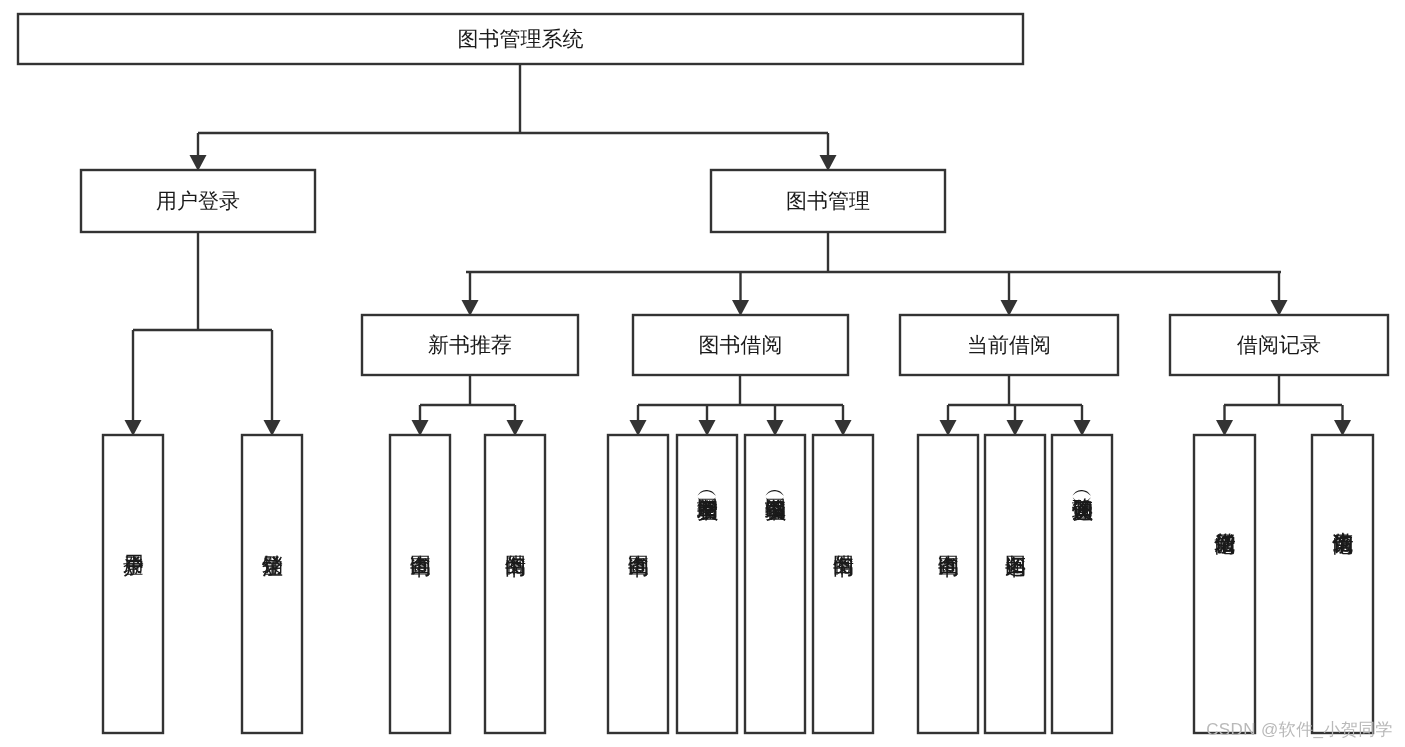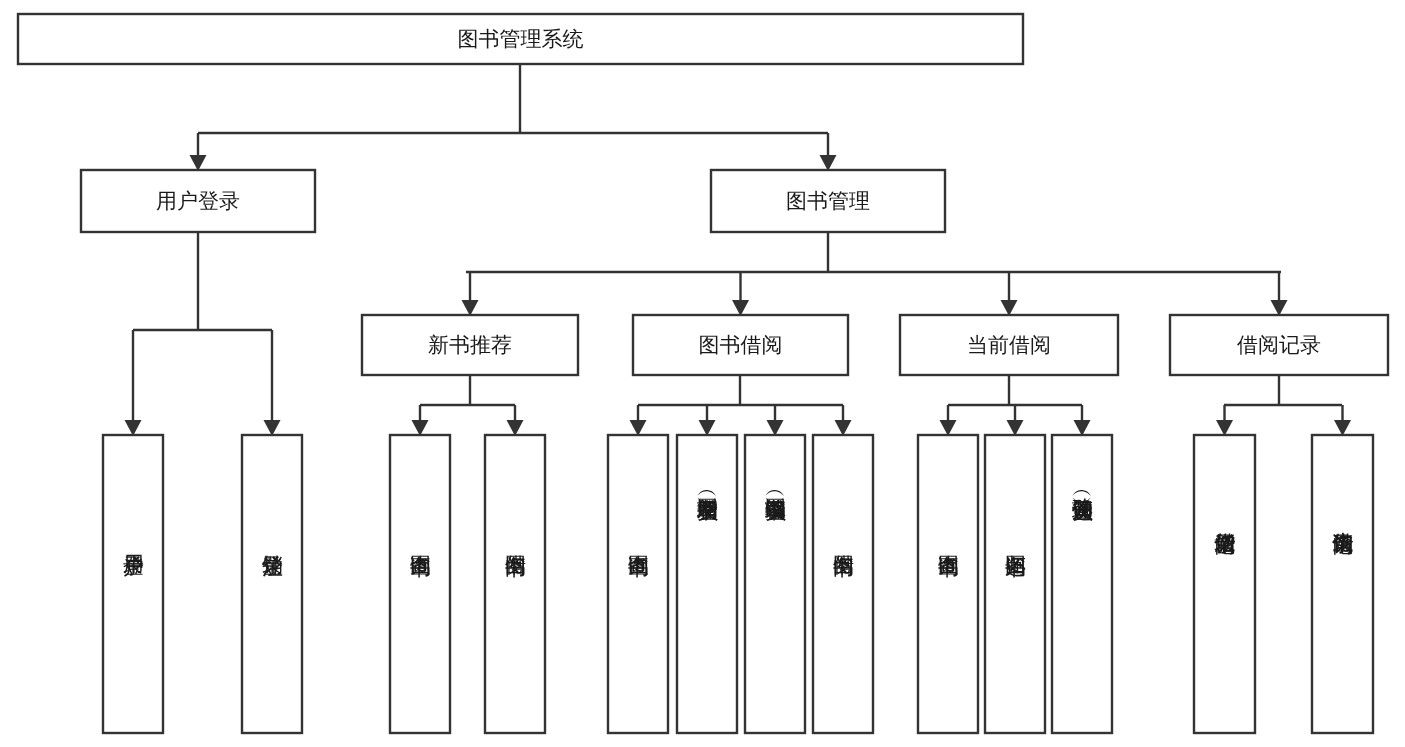--- a/index.html
+++ b/index.html
@@ -207,14 +207,15 @@
         <div class="vtext node-label-v">确认归还（管理员）</div>
       </div>
       <div class="vlabel-wrap" style="left: 1194px; top: 437px; width: 61px; height: 294px; padding-top: 78px; box-sizing: border-box;">
         <div class="vtext node-label-v">新增借阅记录</div>
       </div>
       <div class="vlabel-wrap" style="left: 1312px; top: 437px; width: 61px; height: 294px; padding-top: 78px; box-sizing: border-box;">
         <div class="vtext node-label-v">查询借阅记录</div>
       </div>
     </div>
 
+  <div class="watermark">CSDN @软件_小贺同学</div>
 
 </div>
 
 </body></html>

